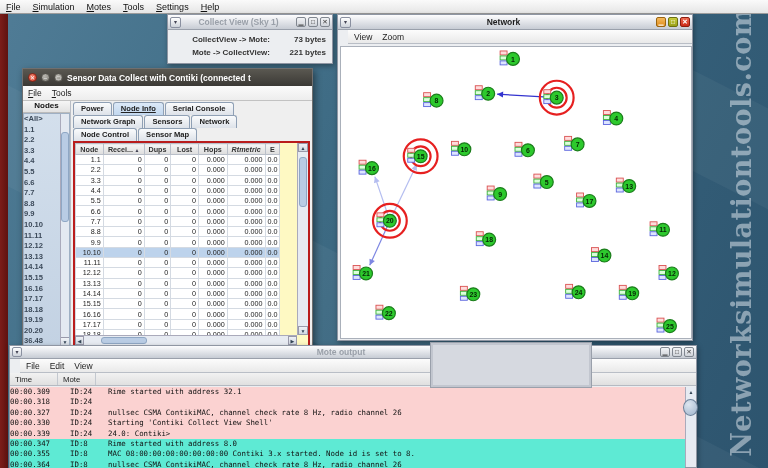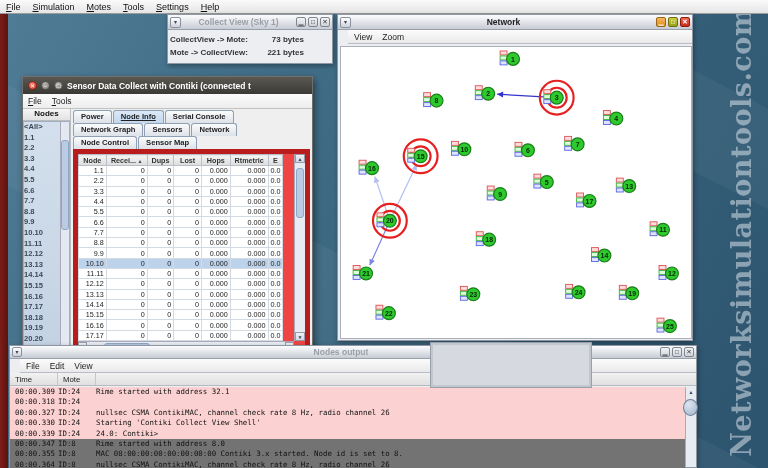--- a/index.html
+++ b/index.html
@@ -38,30 +38,30 @@
   .jbtn { width:10px; height:10px; border:1px solid #80868f; border-radius:2px;
     background:linear-gradient(#f2f3f5,#cfd3d9); font-size:6.5px; line-height:8px; text-align:center; color:#333; }
   .jbtn.c-min { background:linear-gradient(#f5b95c,#df8d1d); border-color:#9a6410; color:#fff; }
   .jbtn.c-max { background:linear-gradient(#c8cc3c,#9aa018); border-color:#6c7010; color:#fff; }
   .jbtn.c-close { background:linear-gradient(#ee6a52,#cc2a17); border-color:#8d1c0e; color:#fff; font-weight:bold; }
   .jmenubar { height:14px; background:linear-gradient(#fcfcfc,#e9e9e9); border-bottom:1px solid #b9bec6;
     display:flex; align-items:center; gap:10px; padding-left:6px; font-size:8.5px; color:#222;margin-left:10px; }
 
   
   .collect-body { padding:3px 6px 2px 2px; font-size:8px; font-weight:bold; color:#333; }
-  .cv-row { display:flex; gap:8px; line-height:13px; }
+  .cv-row { display:flex; justify-content:flex-end; gap:8px; line-height:13px; }
   .cv-row .v { width:48px; text-align:right; }
 
   
   .net-canvas { position:absolute; left:2px; top:31px; width:352px; height:293px; background:#fff;
     border:1px solid #aab0ba; }
 
   
   .gwin { position:absolute; left:22px; top:68px; width:291px; height:280px; background:#efefef;
-    border:1px solid #6f6f6f; box-shadow:2px 3px 7px rgba(0,0,0,0.45);margin-top:8px; }
+    border:1px solid #6f6f6f; box-shadow:2px 3px 7px rgba(0,0,0,0.45); }
   .gtitle { height:17px; background:linear-gradient(#5a5851,#3b3935); display:flex; align-items:center;
     padding:0 5px; gap:4px; }
   .gdot { width:9px; height:9px; border-radius:50%; font-size:6px; line-height:8px; text-align:center; color:#fff; }
   .gdot.close { background:radial-gradient(circle at 35% 30%,#f08570,#d3402c); border:1px solid #8d2214; }
   .gdot.plain { background:radial-gradient(circle at 35% 30%,#b9b7b0,#807e77); border:1px solid #55534d; }
   .gtitle .ttl { flex:1; font-size:8.5px; font-weight:bold; color:#fff; white-space:nowrap; overflow:hidden; }
   .gmenubar { height:15px; background:linear-gradient(#fbfbfb,#ededed); border-bottom:1px solid #c2c2c2;
     display:flex; gap:10px; align-items:center; padding-left:5px; font-size:8.5px; color:#1a1a1a; }
   .sensor-body { position:absolute; left:0; top:32px; right:0; bottom:0; display:flex; }
   .nodes-panel { width:48px; display:flex; flex-direction:column; border-right:1px solid #b8bdc6; }
@@ -73,21 +73,21 @@
   .nl-item { height:10.6px; font-size:7.6px; font-weight:bold; color:#3c4a5a; text-align:left; line-height:10.6px; }
   .nl-scroll { width:9px; background:#e4e9f1; border-left:1px solid #aab; position:relative; }
   .nl-thumb { position:absolute; left:0; right:0; top:18px; height:90px; background:#b9cce4; border:1px solid #8fa7c4; border-radius:3px; }
   .nl-down { position:absolute; bottom:0; left:0; right:0; height:9px; font-size:5px; text-align:center; line-height:9px;
     background:linear-gradient(#f0f2f6,#cfd6e0); border-top:1px solid #99a; color:#345; }
   .main-panel { flex:1; display:flex; flex-direction:column; padding:1px 2px 0 2px; }
   .tabrow { display:flex; height:13px; }
   .tab { border:1px solid #8fa0b5; border-bottom:none; border-radius:3px 3px 0 0; background:linear-gradient(#fafbfc,#dde2e9);
     font-size:7.6px; font-weight:bold; color:#222; padding:0 7px; line-height:12px; margin-right:1px; white-space:nowrap; }
   .tab.active { background:linear-gradient(#dce9f8,#c2d7ee);text-decoration:underline; }
-  .table-wrap { flex:1; border:5px solid #b91c1c; background:#ef4444; display:flex; flex-direction:column; position:relative; }
+  .table-wrap { flex:1; border:2px solid #b91c1c; background:#fef9c3; display:flex; flex-direction:column; position:relative; }
   table.datatbl { border-collapse:collapse; table-layout:fixed; width:205px; }
   table.datatbl th { background:linear-gradient(#f5f5f5,#dddddd); border:1px solid #b9bfc9; font-size:7.2px;
     font-weight:bold; color:#333; height:11px; overflow:hidden; white-space:nowrap; padding:0 1px; }
   table.datatbl td { border:1px solid #d4dae2; font-size:7.2px; color:#222; text-align:right; height:10.3px;
     padding:0 2px; overflow:hidden; white-space:nowrap; background:#fff; }
   tr.sel td { background:#bdd3ec; }
   .sort-ic { font-size:5px; color:#445; }
   .vscroll { position:absolute; right:0; top:0; bottom:10px; width:11px; background:#e7ebf2; border-left:1px solid #aab; }
   .vthumb { position:absolute; left:1px; right:1px; top:14px; height:50px; background:#b9cce4; border:1px solid #8fa7c4; border-radius:3px; }
   .varr { position:absolute; left:0; right:0; height:9px; font-size:5px; line-height:9px; text-align:center;
@@ -101,25 +101,25 @@
   .floating-panel { position:absolute; left:430px; top:342px; width:162px; height:46px;
     background:#d6d9e0; border:1px solid #9aa0ab; box-shadow:inset 0 0 0 2px #c2c6cf; }
 
   
   .log-header { height:13px; display:flex; background:linear-gradient(#f2f2f2,#e0e0e0); border-bottom:1px solid #b5bac2;
     font-size:7.8px; color:#222; align-items:center; }
   .log-header .col { border-right:1px solid #c3c8cf; padding-left:5px; height:100%; line-height:13px; }
   .log-rows { position:absolute; left:0; right:11px; top:41px; bottom:0; background:#fff; }
   .log-row { display:flex; height:10.4px; font-family:"DejaVu Sans Mono", monospace; font-size:7.4px; color:#111;
     line-height:10.4px; white-space:nowrap; }
-  .log-row .c-time { width:48px; padding-left:5px; flex:none; }
+  .log-row .c-time { width:60px; flex:none; }
   .log-row .c-mote { width:38px; flex:none; }
   .log-row .c-msg { flex:1; overflow:hidden; }
   .row-pink { background:#fbd2d1; }
-  .row-green { background:#737373; }
+  .row-green { background:#5eead4; }
   .mo-scroll { position:absolute; right:0; top:41px; bottom:0; width:11px; background:#e7ebf2; border-left:1px solid #aab; }
   .mo-arrow { position:absolute; top:1px; left:0; right:0; height:9px; font-size:5px; text-align:center; line-height:9px; color:#345; }
   .mo-orb { position:absolute; top:12px; left:-3px; width:15px; height:17px; border-radius:50%;
     background:radial-gradient(circle at 35% 30%,#dde6f0,#9fb4cc); border:1px solid #6d8199; }
 </style>
 </head>
 <body>
 
 <div class="desktop">
   <div class="streak" style="left:180px; top:120px;"></div>
@@ -431,21 +431,21 @@
         </div>
       <div class="table-wrap">
         <table class="datatbl">
           <thead>
               <tr>
                 <th style="width: 27px;"><span>Node</span></th>
                 <th style="width: 40px;"><span>Recei...</span><span class="sort-ic"> ▲</span></th>
                 <th style="width: 26px;"><span>Dups</span></th>
                 <th style="width: 27px;"><span>Lost</span></th>
                 <th style="width: 28px;"><span>Hops</span></th>
-                <th style="width: 37px;"><span>Rtmetric</span></th>
+                <th style="width: 37px; font-style: italic;"><span>Rtmetric</span></th>
                 <th style="width: 14px;"><span>E</span></th>
               </tr>
             </thead>
           <tbody>
               <tr>
                 <td>1.1</td>
                 <td>0</td>
                 <td>0</td>
                 <td>0</td>
                 <td>0.000</td>
@@ -618,21 +618,21 @@
           <div class="harr" style="right:0;">▶</div>
         </div>
       </div>
     </div>
   </div>
 </div>
 
 <div class="jwin" style="left:9px; top:345px; width:688px; height:123px; z-index:3;">
   <div class="jtitle" style="height:13px;">
     <div class="jmenu-btn" style="width:10px;height:10px;">▾</div>
-    <div class="ttl">Nodes output</div>
+    <div class="ttl">Mote output</div>
     <div class="jbtns">
       <div class="jbtn">▁</div>
       <div class="jbtn">□</div>
       <div class="jbtn">✕</div>
     </div>
   </div>
   <div class="jmenubar">
       <span class="menu-item">File</span>
       <span class="menu-item">Edit</span>
       <span class="menu-item">View</span>

